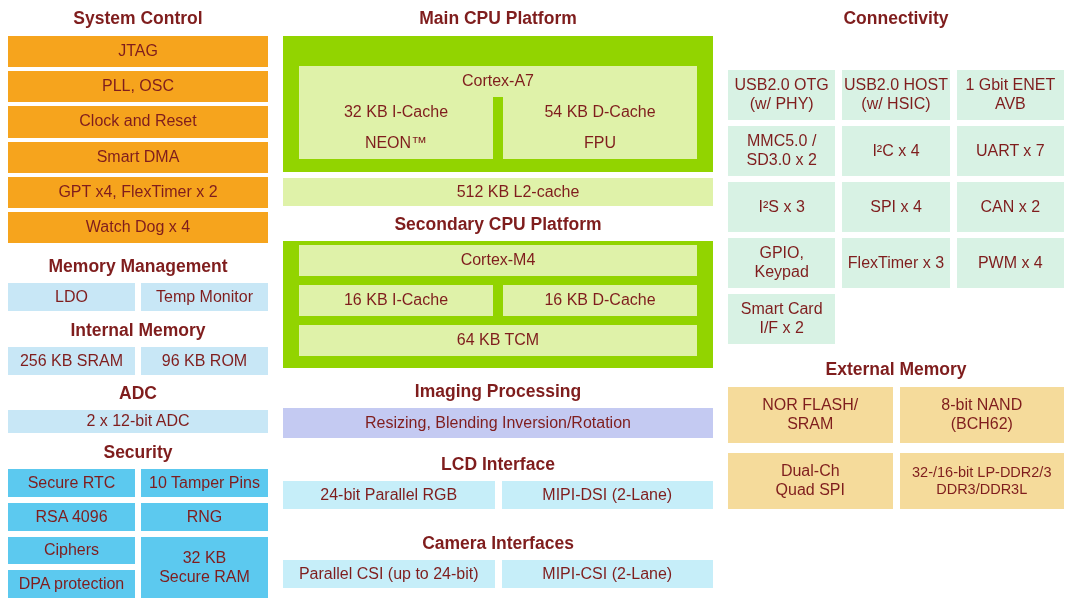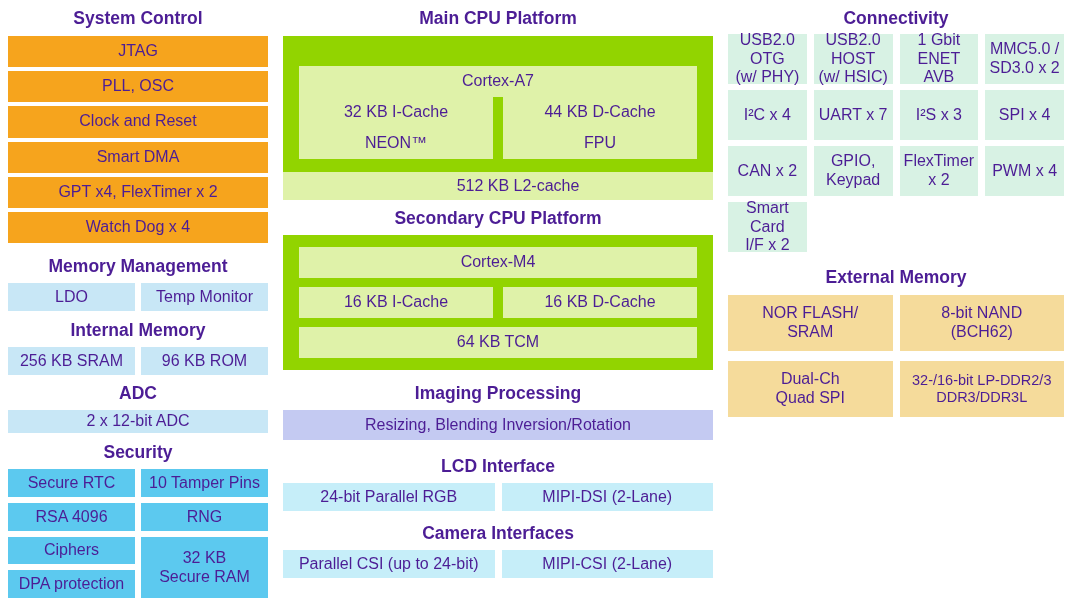--- a/index.html
+++ b/index.html
@@ -1,19 +1,19 @@
 <!DOCTYPE html>
 <html style="--orange: #F6A41D; --pale-blue: #C8E7F6; --sky-blue: #5CC9EF; --green: #92D400; --pale-green: #DFF2A9; --mint: #D8F2E4; --lavender: #C4CAF2; --pale-cyan: #C6EEF9; --tan: #F5DB9B;"><head>
 <meta charset="utf-8">
 <style>
   html,body{margin:0;padding:0;background:#fff;}
   .canvas{
     position:relative;width:1068px;height:606px;background:#ffffff;
     display:flex;gap:15px;padding:6px 4px 8px 8px;box-sizing:border-box;
-    font-family:"Liberation Sans",sans-serif;color:#4c1d95;overflow:hidden;
+    font-family:"Liberation Sans",sans-serif;color:#7f1d1d;overflow:hidden;
   }
   .col{display:flex;flex-direction:column;}
   .col-left{width:260px;}
   .col-mid{width:430px;}
   .col-right{width:336px;}
 
   .hdr{font-size:17.5px;font-weight:700;text-align:center;line-height:20px;margin:9px 0 7px;}
   .hdr.first{margin:2px 0 8px;}
 
   .cell{
@@ -38,30 +38,30 @@
   .lavender{background:var(--lavender);}
   .pale-cyan{background:var(--pale-cyan);}
   .tan{background:var(--tan);}
 
   .sec-grid{display:grid;grid-template-columns:1fr 1fr;grid-template-rows:28px 28px 27px 28px;gap:6px;}
   .sec-span{grid-column:2;grid-row:3 / span 2;}
 
   .cpu-box{background:var(--green);display:flex;flex-direction:column;}
   .cpu-box .cell{height:31px;}
   .cpu-box-main{padding:30px 16px 13px;}
-  .cpu-box-sec{padding:12px 16px 12px;gap:9px;margin-top:0;}
+  .cpu-box-sec{padding:4px 16px 12px;gap:9px;margin-top:0;}
   .cpu-box .grid2{gap:10px;}
 
-  .l2{padding-left:40px;}
+  .l2{margin-top:6px;padding-left:40px;}
   .hdr-secondary{margin:8px 0 7px;}
   .hdr-imaging{margin:13px 0 7px;}
   .hdr-lcd{margin:16px 0 7px;}
-  .hdr-camera{margin:12px 0 7px;}
+  .hdr-camera{margin:24px 0 7px;}
 
-  .conn-grid{display:grid;grid-template-columns:1fr 1fr 1fr 1fr;grid-auto-rows:50px;gap:6px 7px;}
+  .conn-grid{display:grid;grid-template-columns:1fr 1fr 1fr;grid-auto-rows:50px;gap:6px 7px;margin-top:36px;}
   .hdr-extmem{margin:15px 0 8px;}
   .ext-grid{display:grid;grid-template-columns:1fr 1fr;grid-auto-rows:56px;gap:10px 7px;}
 </style>
 </head>
 <body>
 
 <div class="canvas">
 
   <div class="col col-left">
     <div class="hdr first">System Control</div>
@@ -99,21 +99,21 @@
       <div class="cell sky-blue">DPA protection</div>
     </div>
   </div>
 
   <div class="col col-mid">
     <div class="hdr first">Main CPU Platform</div>
     <div class="cpu-box cpu-box-main">
       <div class="cell pale-green">Cortex-A7</div>
       <div class="grid2">
         <div class="cell pale-green">32 KB I-Cache</div>
-        <div class="cell pale-green">44 KB D-Cache</div>
+        <div class="cell pale-green">54 KB D-Cache</div>
       </div>
       <div class="grid2">
         <div class="cell pale-green">NEON™</div>
         <div class="cell pale-green">FPU</div>
       </div>
     </div>
     <div class="cell pale-green h28 l2">512 KB L2-cache</div>
 
     <div class="hdr hdr-secondary">Secondary CPU Platform</div>
     <div class="cpu-box cpu-box-sec">
@@ -152,21 +152,21 @@
 AVB</div>
       <div class="cell mint">MMC5.0 /
 SD3.0 x 2</div>
       <div class="cell mint">I²C x 4</div>
       <div class="cell mint">UART x 7</div>
       <div class="cell mint">I²S x 3</div>
       <div class="cell mint">SPI x 4</div>
       <div class="cell mint">CAN x 2</div>
       <div class="cell mint">GPIO,
 Keypad</div>
-      <div class="cell mint">FlexTimer x 2</div>
+      <div class="cell mint">FlexTimer x 3</div>
       <div class="cell mint">PWM x 4</div>
       <div class="cell mint">Smart Card
 I/F x 2</div>
       <div></div>
     </div>
 
     <div class="hdr hdr-extmem">External Memory</div>
     <div class="ext-grid">
       <div class="cell tan">NOR FLASH/
 SRAM</div>

